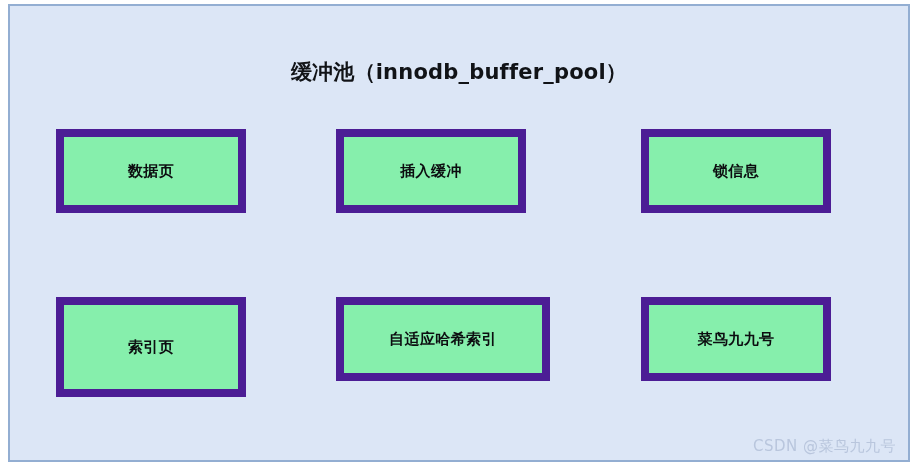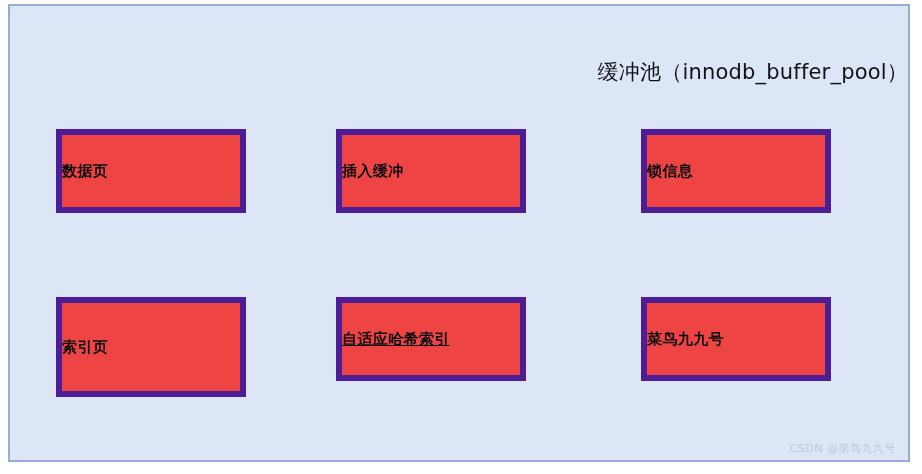--- a/index.html
+++ b/index.html
@@ -32,70 +32,70 @@
     background: #dce6f6;
     border: 2px solid #93aed2;
   }
 
   
   .pool-title {
     position: absolute;
     left: 0;
     top: 52px;
     width: 100%;
-    text-align: right;
+    text-align: center;
     font-size: 21px;
-    font-weight: normal;
+    font-weight: bold;
     color: #111317;
     letter-spacing: 0.2px;
     white-space: nowrap;
   }
 
   
   .component-grid {
     position: absolute;
     left: 0;
     top: 0;
     width: 100%;
     height: 100%;
   }
 
   .component-box {
     position: absolute;
     box-sizing: border-box;
-    background: #ef4444;
-    border: 6px solid #4c1d95;
+    background: #86efac;
+    border: 8px solid #4c1d95;
     display: flex;
     align-items: center;
-    justify-content: flex-start;
+    justify-content: center;
   }
 
   .component-label {
     font-size: 15px;
     font-weight: bold;
     color: #0c0d10;
     letter-spacing: 0.4px;
     white-space: nowrap;
   }
 
   
   .box-r0c0 { left: 46px;  top: 123px; width: 190px; height: 84px; }
   .box-r0c1 { left: 326px; top: 123px; width: 190px; height: 84px; }
   .box-r0c2 { left: 631px; top: 123px; width: 190px; height: 84px; }
   
   .box-r1c0 { left: 46px;  top: 291px; width: 190px; height: 100px; }
-  .box-r1c1 { left: 326px; top: 291px; width: 190px; height: 84px; text-decoration: underline; }
+  .box-r1c1 { left: 326px; top: 291px; width: 214px; height: 84px; }
   .box-r1c2 { left: 631px; top: 291px; width: 190px; height: 84px; }
 
   
   .watermark {
     position: absolute;
     right: 12px;
     bottom: 4px;
-    font-size: 11px;
+    font-size: 15px;
     color: #b9c6dd;
     letter-spacing: 0.5px;
     white-space: nowrap;
     user-select: none;
   }
 </style>
 </head>
 <body>
 
 <div id="canvas">

